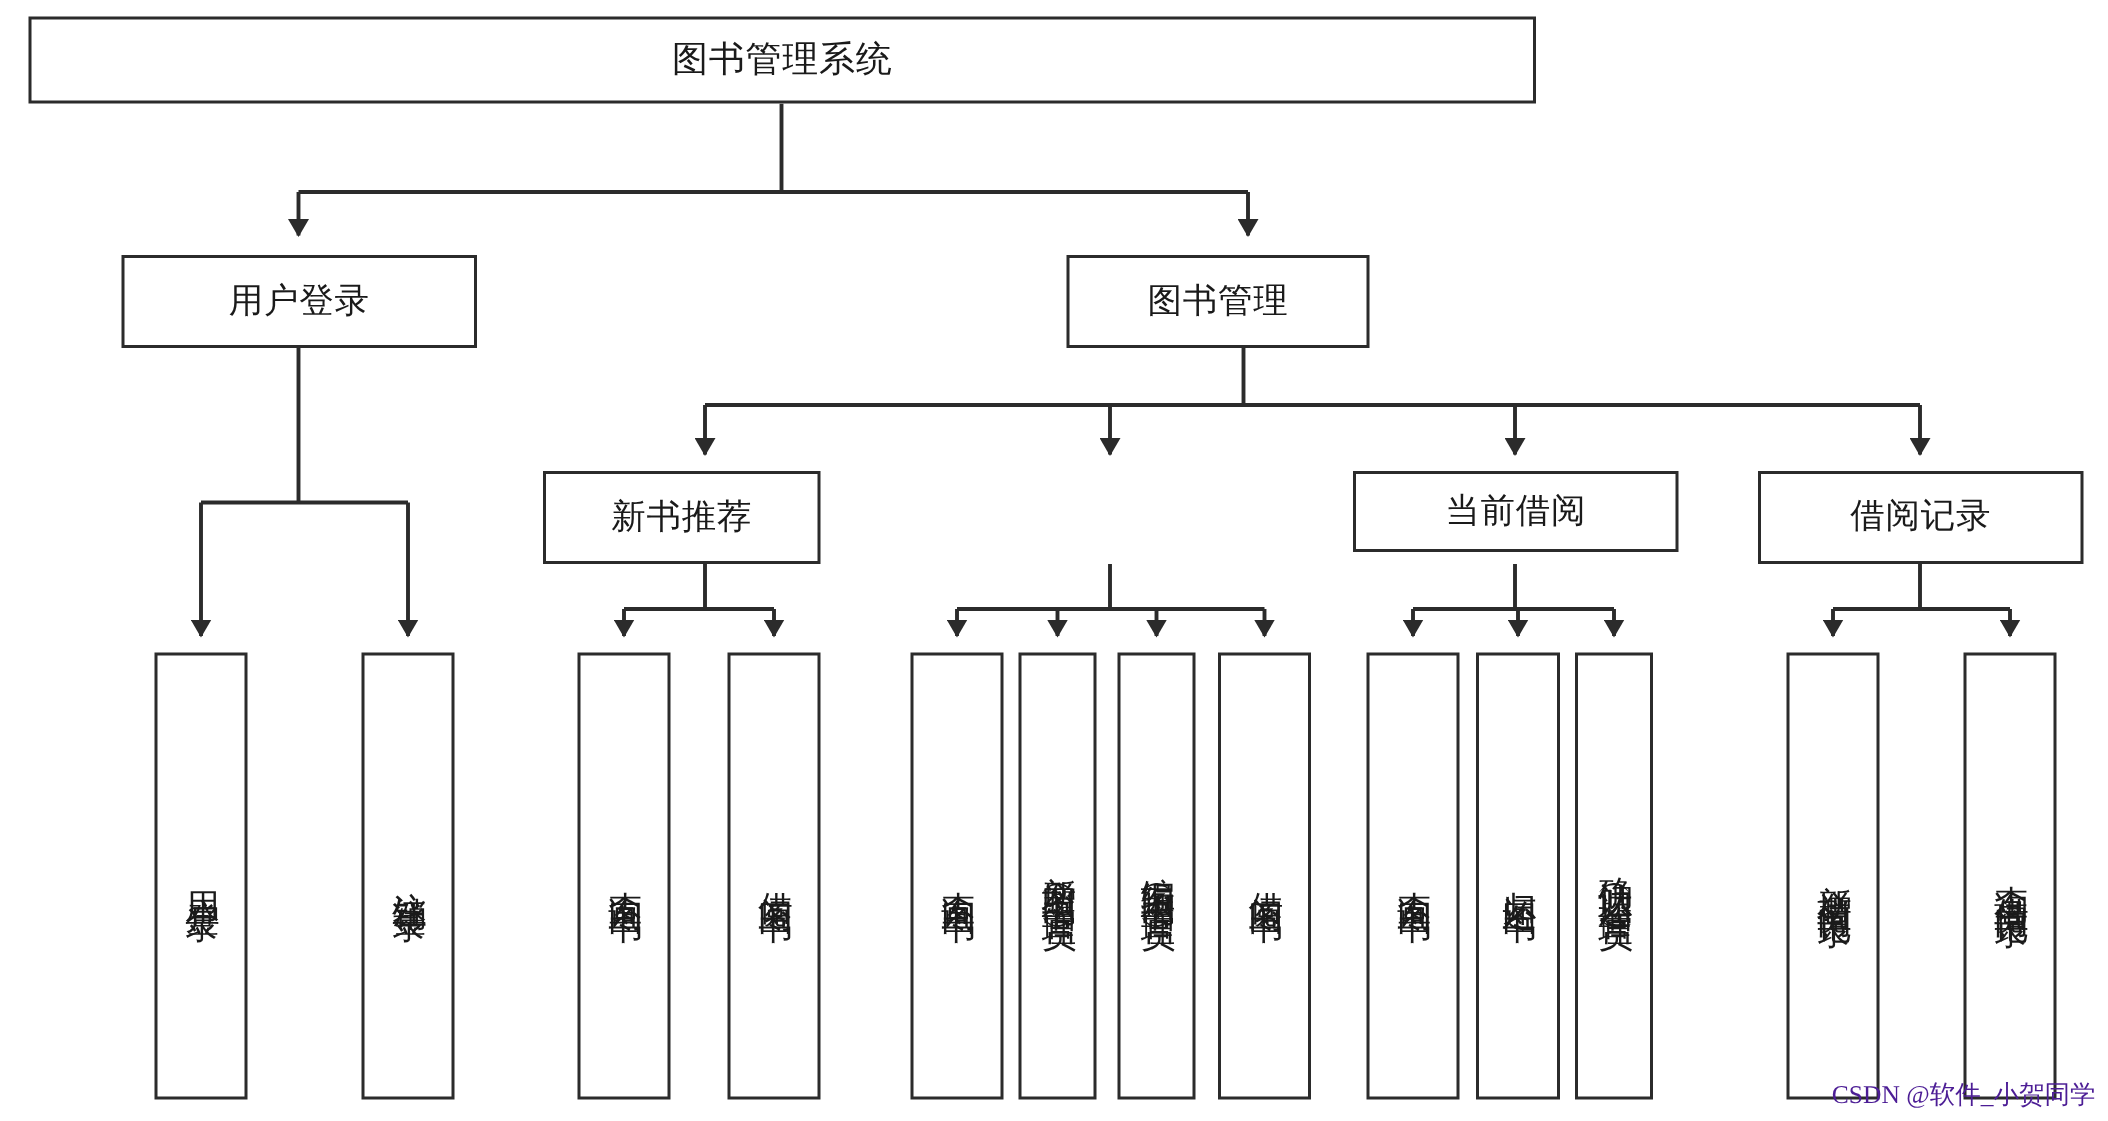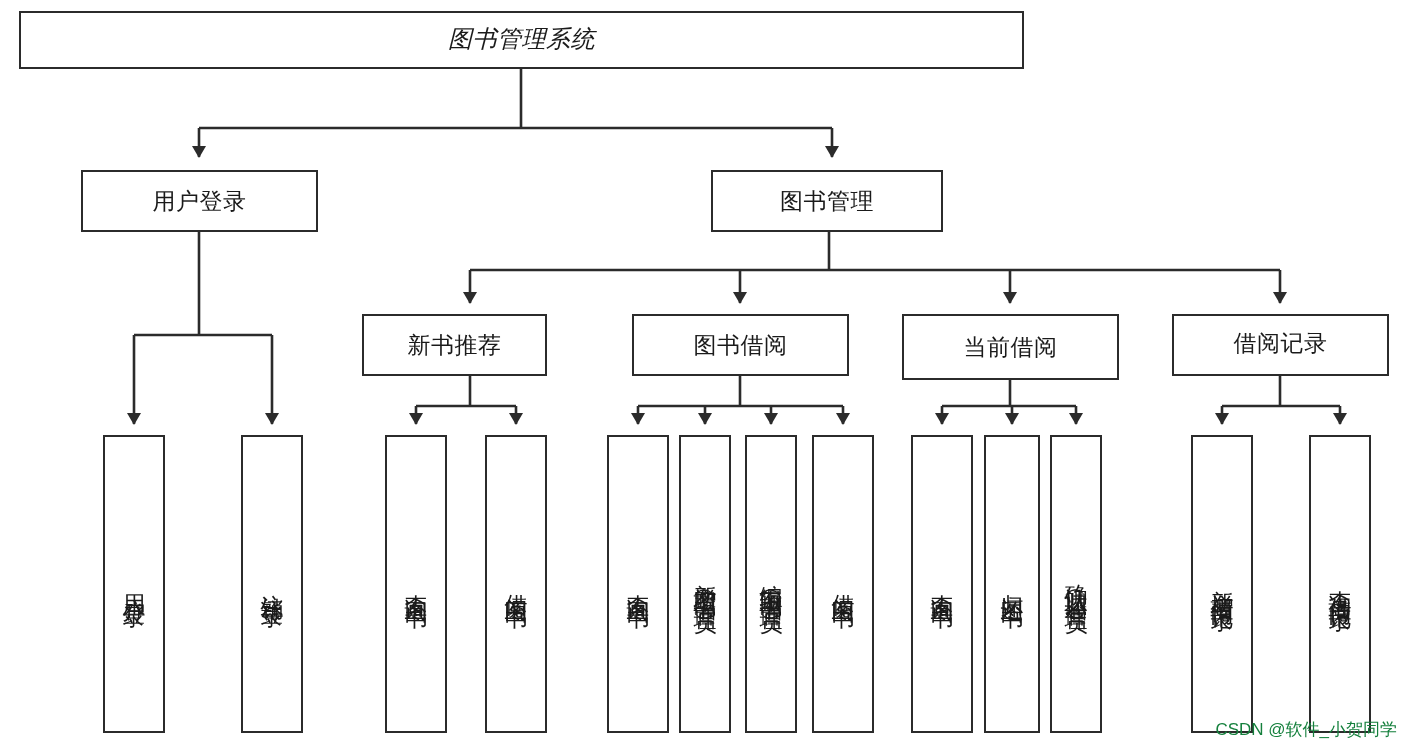--- a/index.html
+++ b/index.html
@@ -55,24 +55,24 @@
     font-size: 23px;
     letter-spacing: 4px;
     line-height: 1;
     max-height: 100%;
   }
   #watermark {
     position: absolute;
     right: 8px;
     bottom: 6px;
     font-size: 17px;
-    color: #15803d;
+    color: #4c1d95;
     z-index: 6;
     white-space: nowrap;
-    font-family: Liberation Sans, sans-serif;
+    font-family: Liberation Serif, serif;
     text-align: center;
   }
 </style>
 </head>
 <body>
 
 <div id="canvas">
 
   <svg id="edges" viewBox="0 0 1405 747" width="1405" height="747" xmlns="http://www.w3.org/2000/svg">
     <defs>
@@ -119,38 +119,35 @@
       <path d="M1012,406 L1012,424" marker-end="url(#arrow)"></path>
       <path d="M1076,406 L1076,424" marker-end="url(#arrow)"></path>
 
       <path d="M1280,376 L1280,406"></path>
       <path d="M1222,406 L1340,406"></path>
       <path d="M1222,406 L1222,424" marker-end="url(#arrow)"></path>
       <path d="M1340,406 L1340,424" marker-end="url(#arrow)"></path>
     </g>
   </svg>
 
-  <div class="node h-node node-root" id="n-root" style="left: 19px; top: 11px; width: 1005px; height: 58px; font-style: italic;">
+  <div class="node h-node node-root" id="n-root" style="left: 19px; top: 11px; width: 1005px; height: 58px;">
     <span class="node-label">图书管理系统</span>
   </div>
 
   <div class="node h-node" id="n-l2-0" style="left: 81px; top: 170px; width: 237px; height: 62px;">
     <span class="node-label">用户登录</span>
   </div>
-  <div class="node h-node" id="n-l2-1" style="left: 711px; top: 170px; width: 232px; height: 62px;">
+  <div class="node h-node" id="n-l2-1" style="left: 711px; top: 170px; width: 202px; height: 62px;">
     <span class="node-label">图书管理</span>
   </div>
 
   <div class="node h-node" id="n-l3-0" style="left: 362px; top: 314px; width: 185px; height: 62px;">
     <span class="node-label">新书推荐</span>
   </div>
-  <div class="node h-node" id="n-l3-1" style="left: 632px; top: 314px; width: 217px; height: 62px;">
-    <span class="node-label">图书借阅</span>
-  </div>
-  <div class="node h-node" id="n-l3-2" style="left: 902px; top: 314px; width: 217px; height: 66px;">
+  <div class="node h-node" id="n-l3-2" style="left: 902px; top: 314px; width: 217px; height: 54px;">
     <span class="node-label">当前借阅</span>
   </div>
   <div class="node h-node" id="n-l3-3" style="left: 1172px; top: 314px; width: 217px; height: 62px; font-family: Liberation Mono, monospace;">
     <span class="node-label">借阅记录</span>
   </div>
 
   <div class="node v-node" id="n-leaf-0" style="left: 103px; top: 435px; width: 62px; height: 298px;">
     <span class="node-label">用户登录</span>
   </div>
   <div class="node v-node" id="n-leaf-1" style="left: 241px; top: 435px; width: 62px; height: 298px;">

